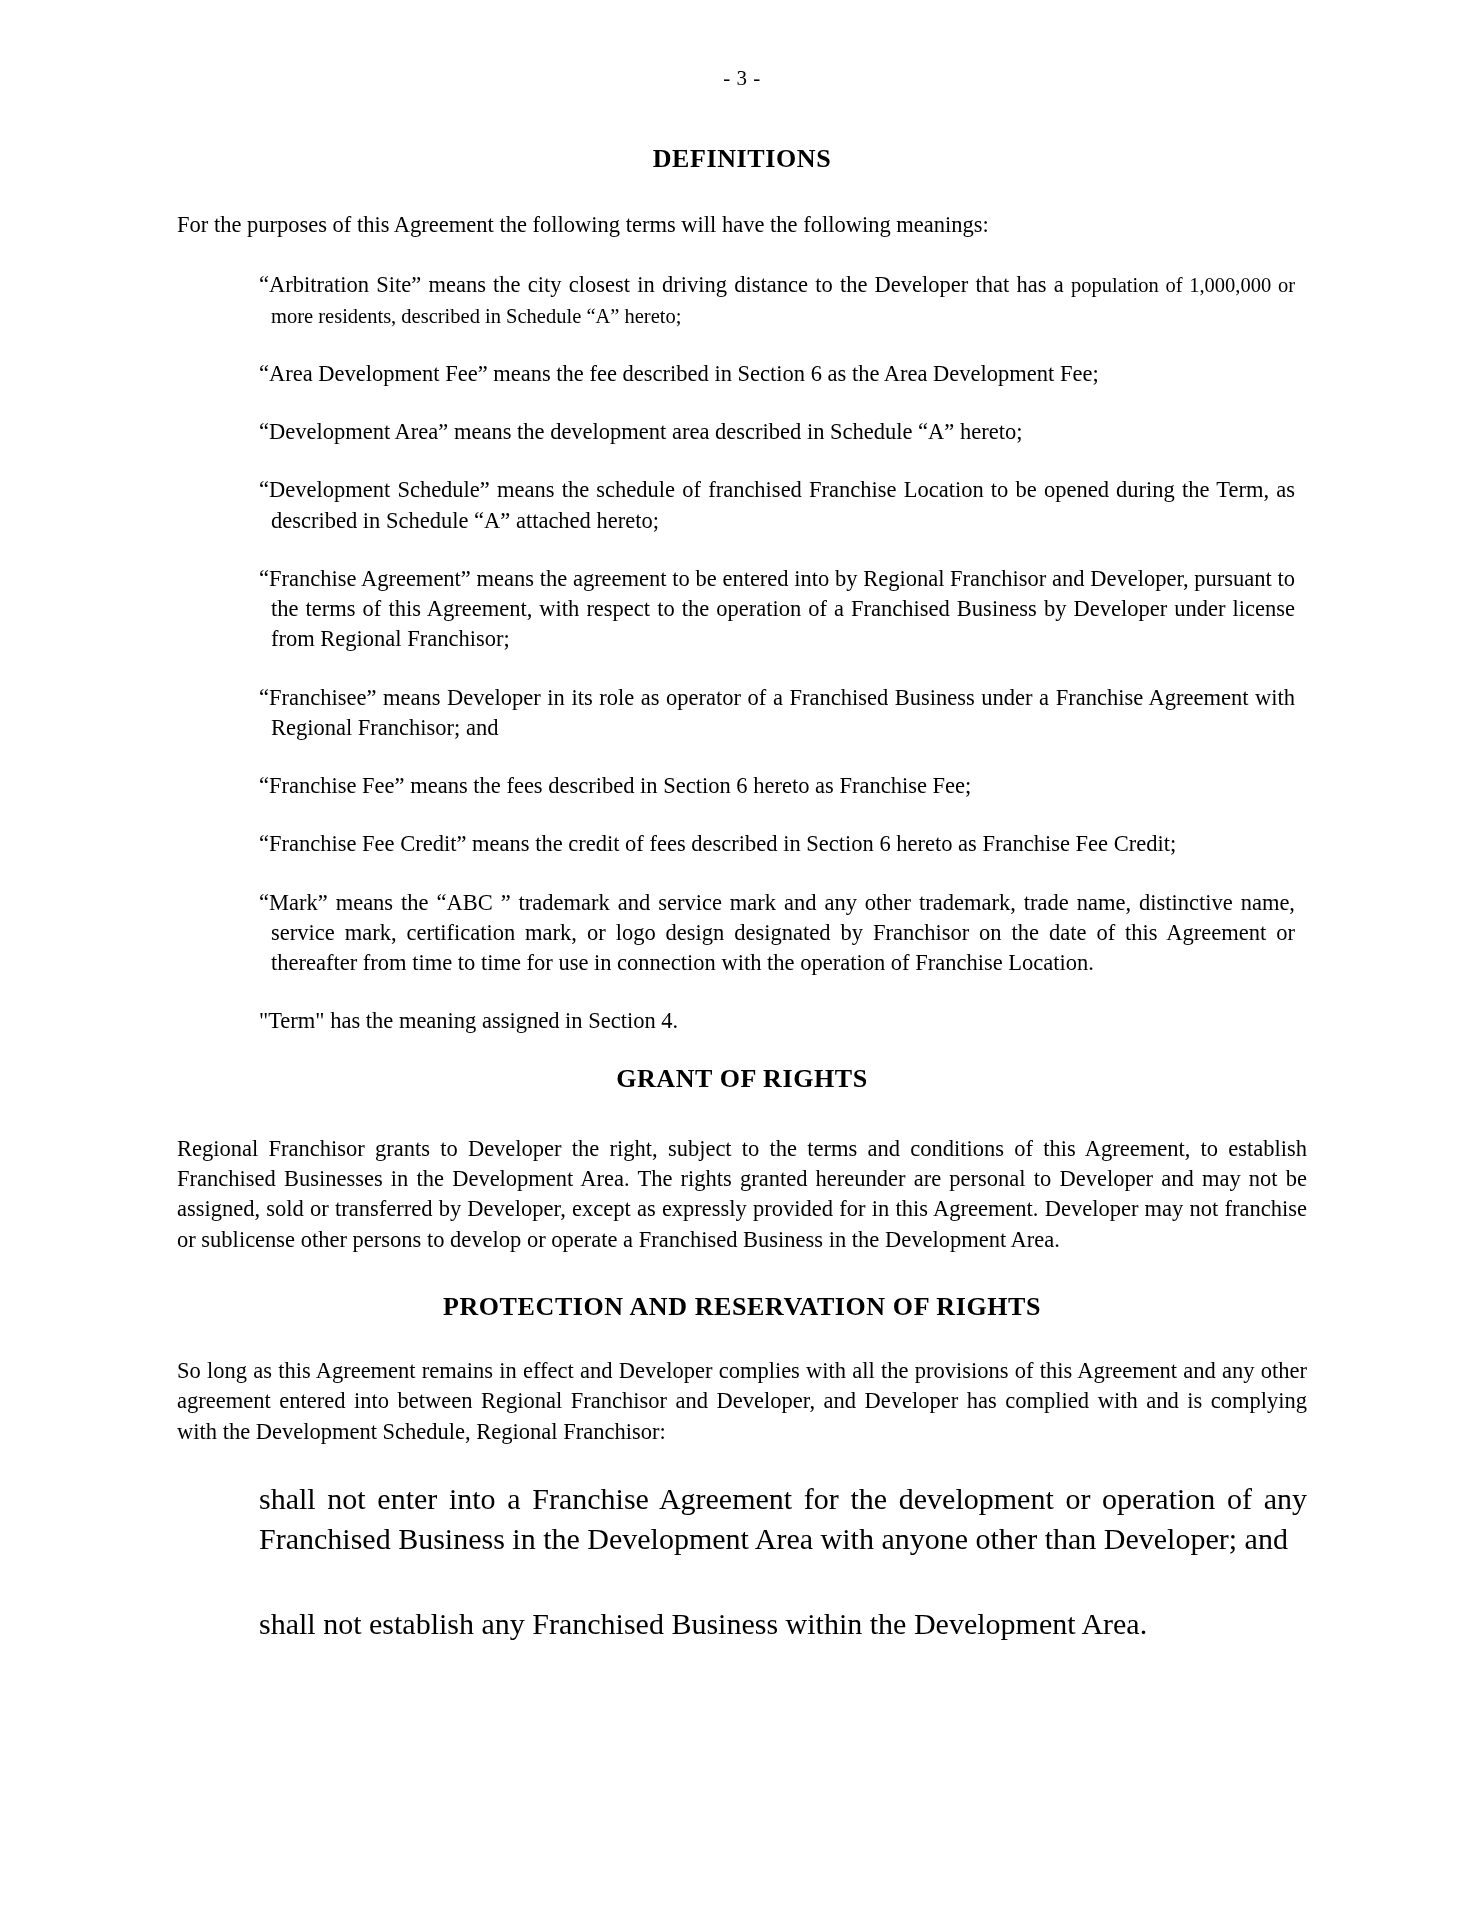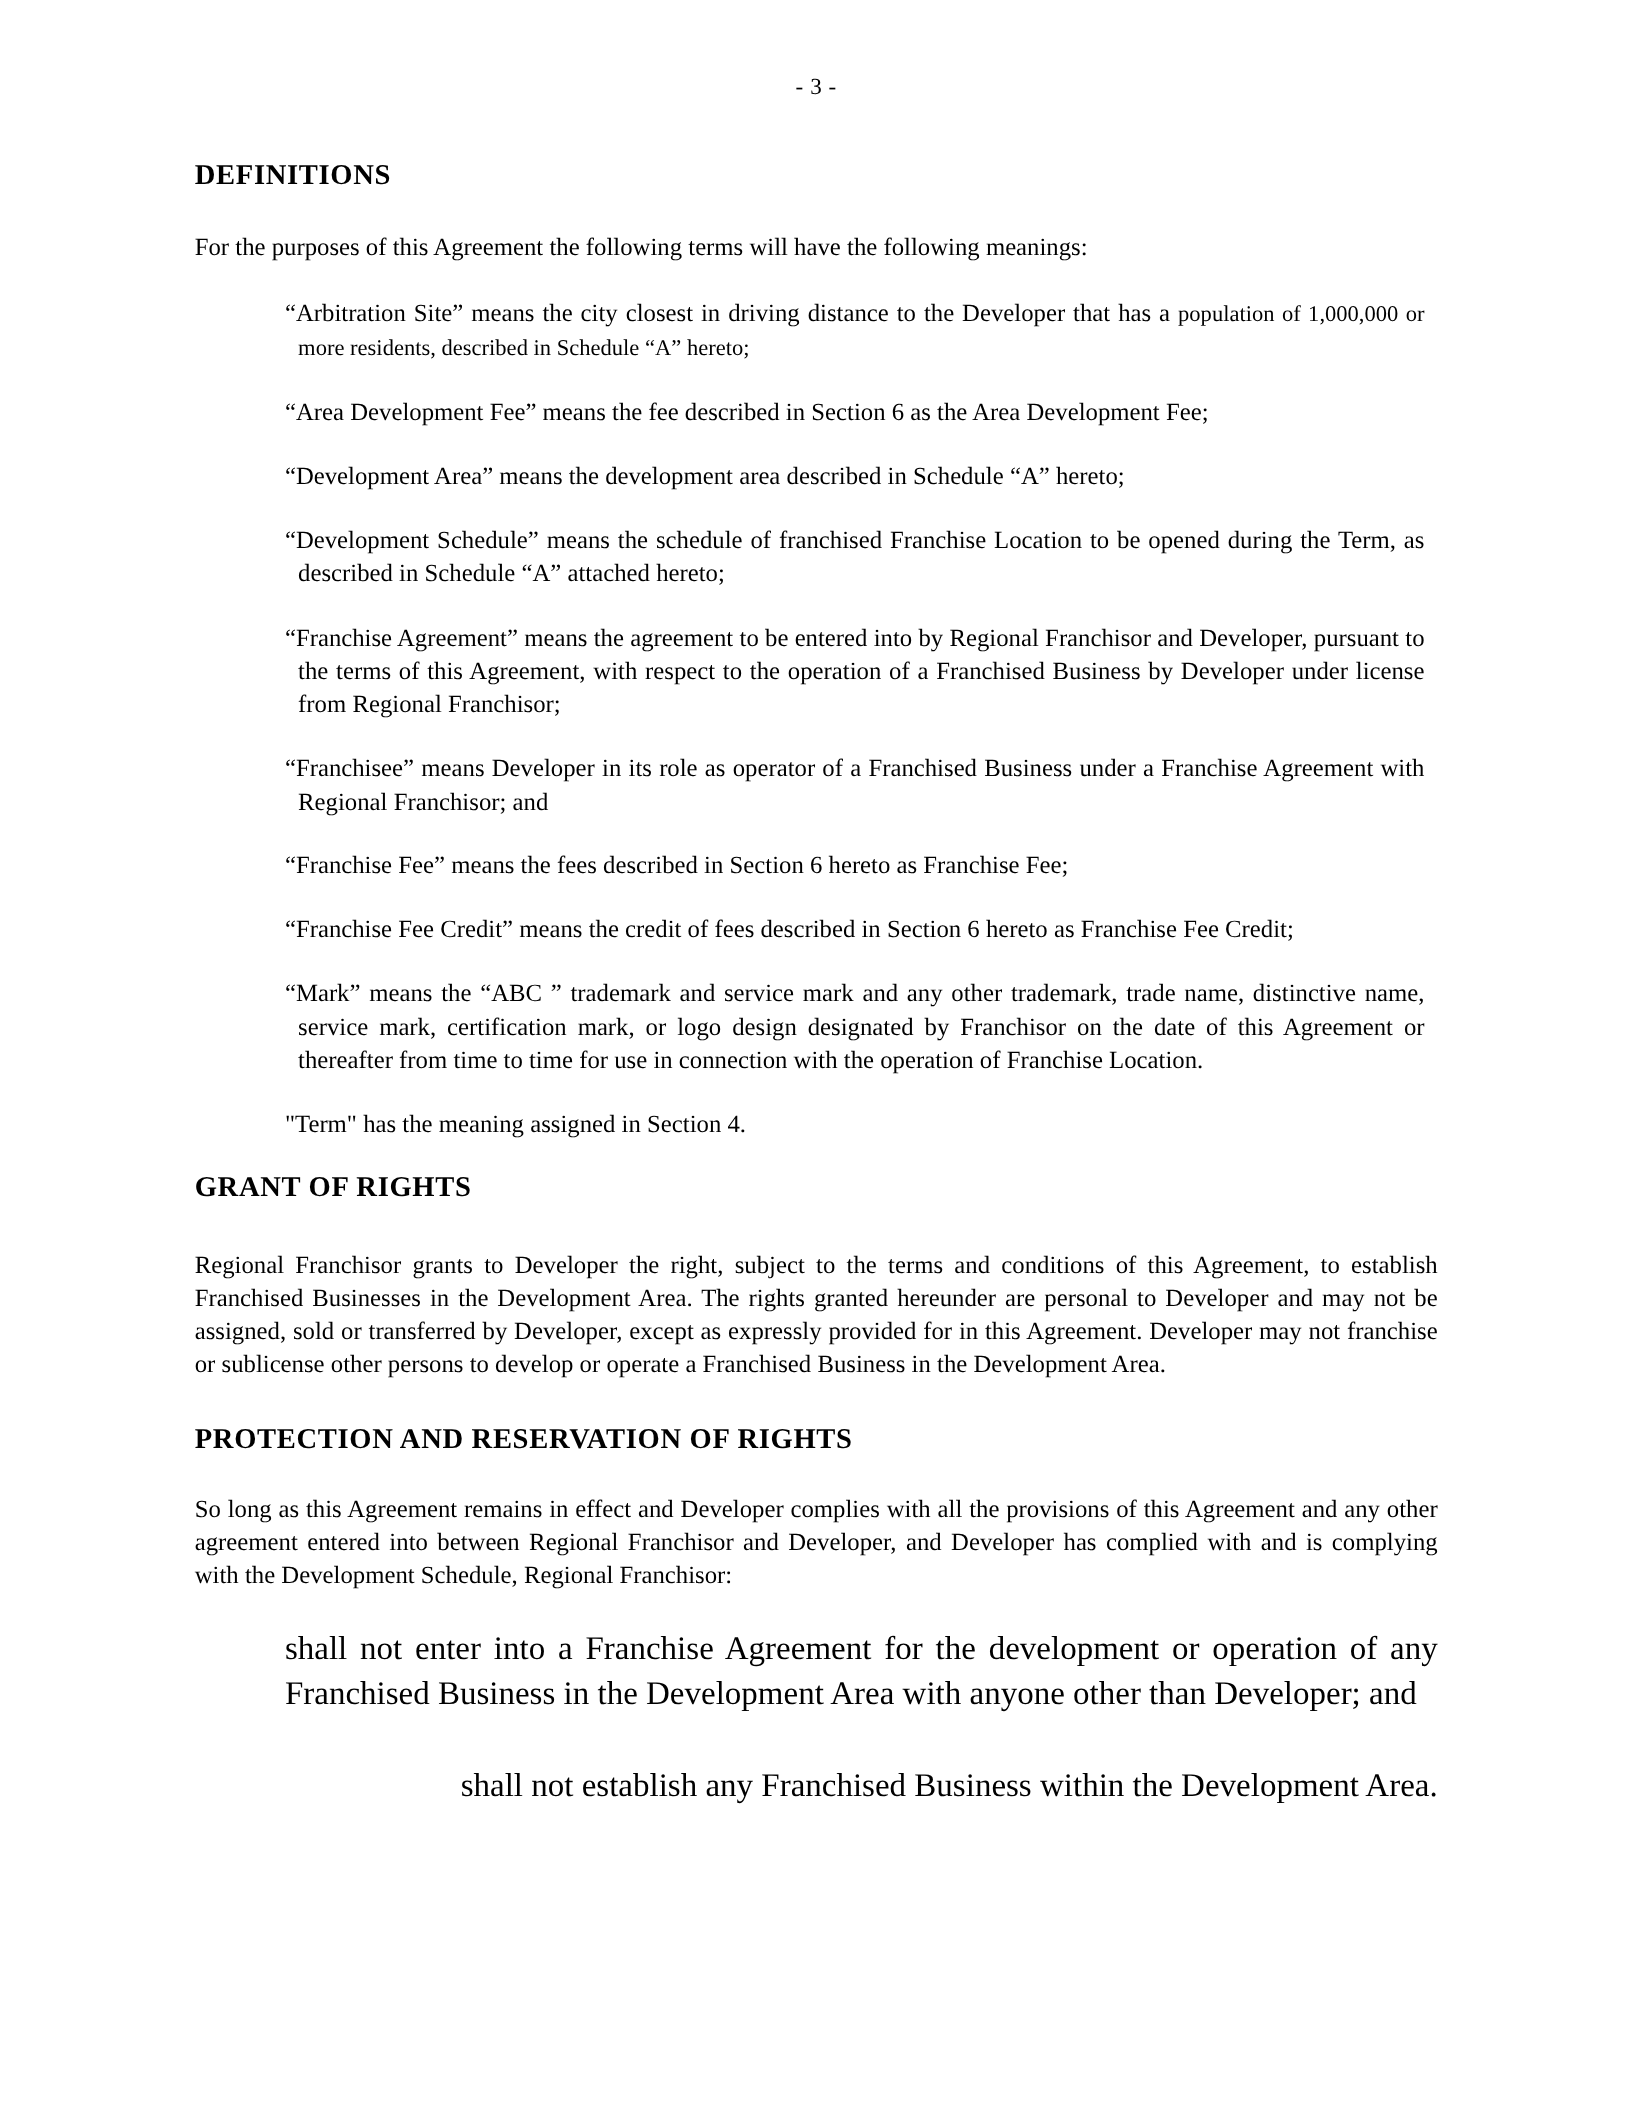--- a/index.html
+++ b/index.html
@@ -37,20 +37,21 @@
 
   .page-number {
     text-align: center;
     font-size: 21px;
     letter-spacing: 0.5px;
     margin-top: 68px;
     line-height: 1;
   }
 
   .section-heading {
+    text-align: center;
     font-size: 26px;
     font-weight: bold;
     letter-spacing: 0.6px;
     line-height: 1.2;
   }
 
   #heading-definitions { margin-top: 54px; }
   #heading-grant-of-rights { margin-top: 26px; }
   #heading-protection { margin-top: 36px; }
 
@@ -91,21 +92,21 @@
     padding-left: 82px;
   }
   .sub-item {
     font-size: 30px;
     line-height: 1.345;
     text-align: justify;
     text-justify: inter-word;
     margin: 0 0 44px 0;
   }
   .sub-item:last-child { margin-bottom: 0; }
-  .sub-item.last-line { text-align: right; font-family: Liberation Serif, serif; }
+  .sub-item.last-line { text-align: left; font-family: Liberation Serif, serif; }
 </style>
 </head>
 <body>
 
 <div class="page">
   <div class="content">
 
     <div class="page-number">- 3 -</div>
 
     <div class="section-heading" id="heading-definitions">DEFINITIONS</div>

